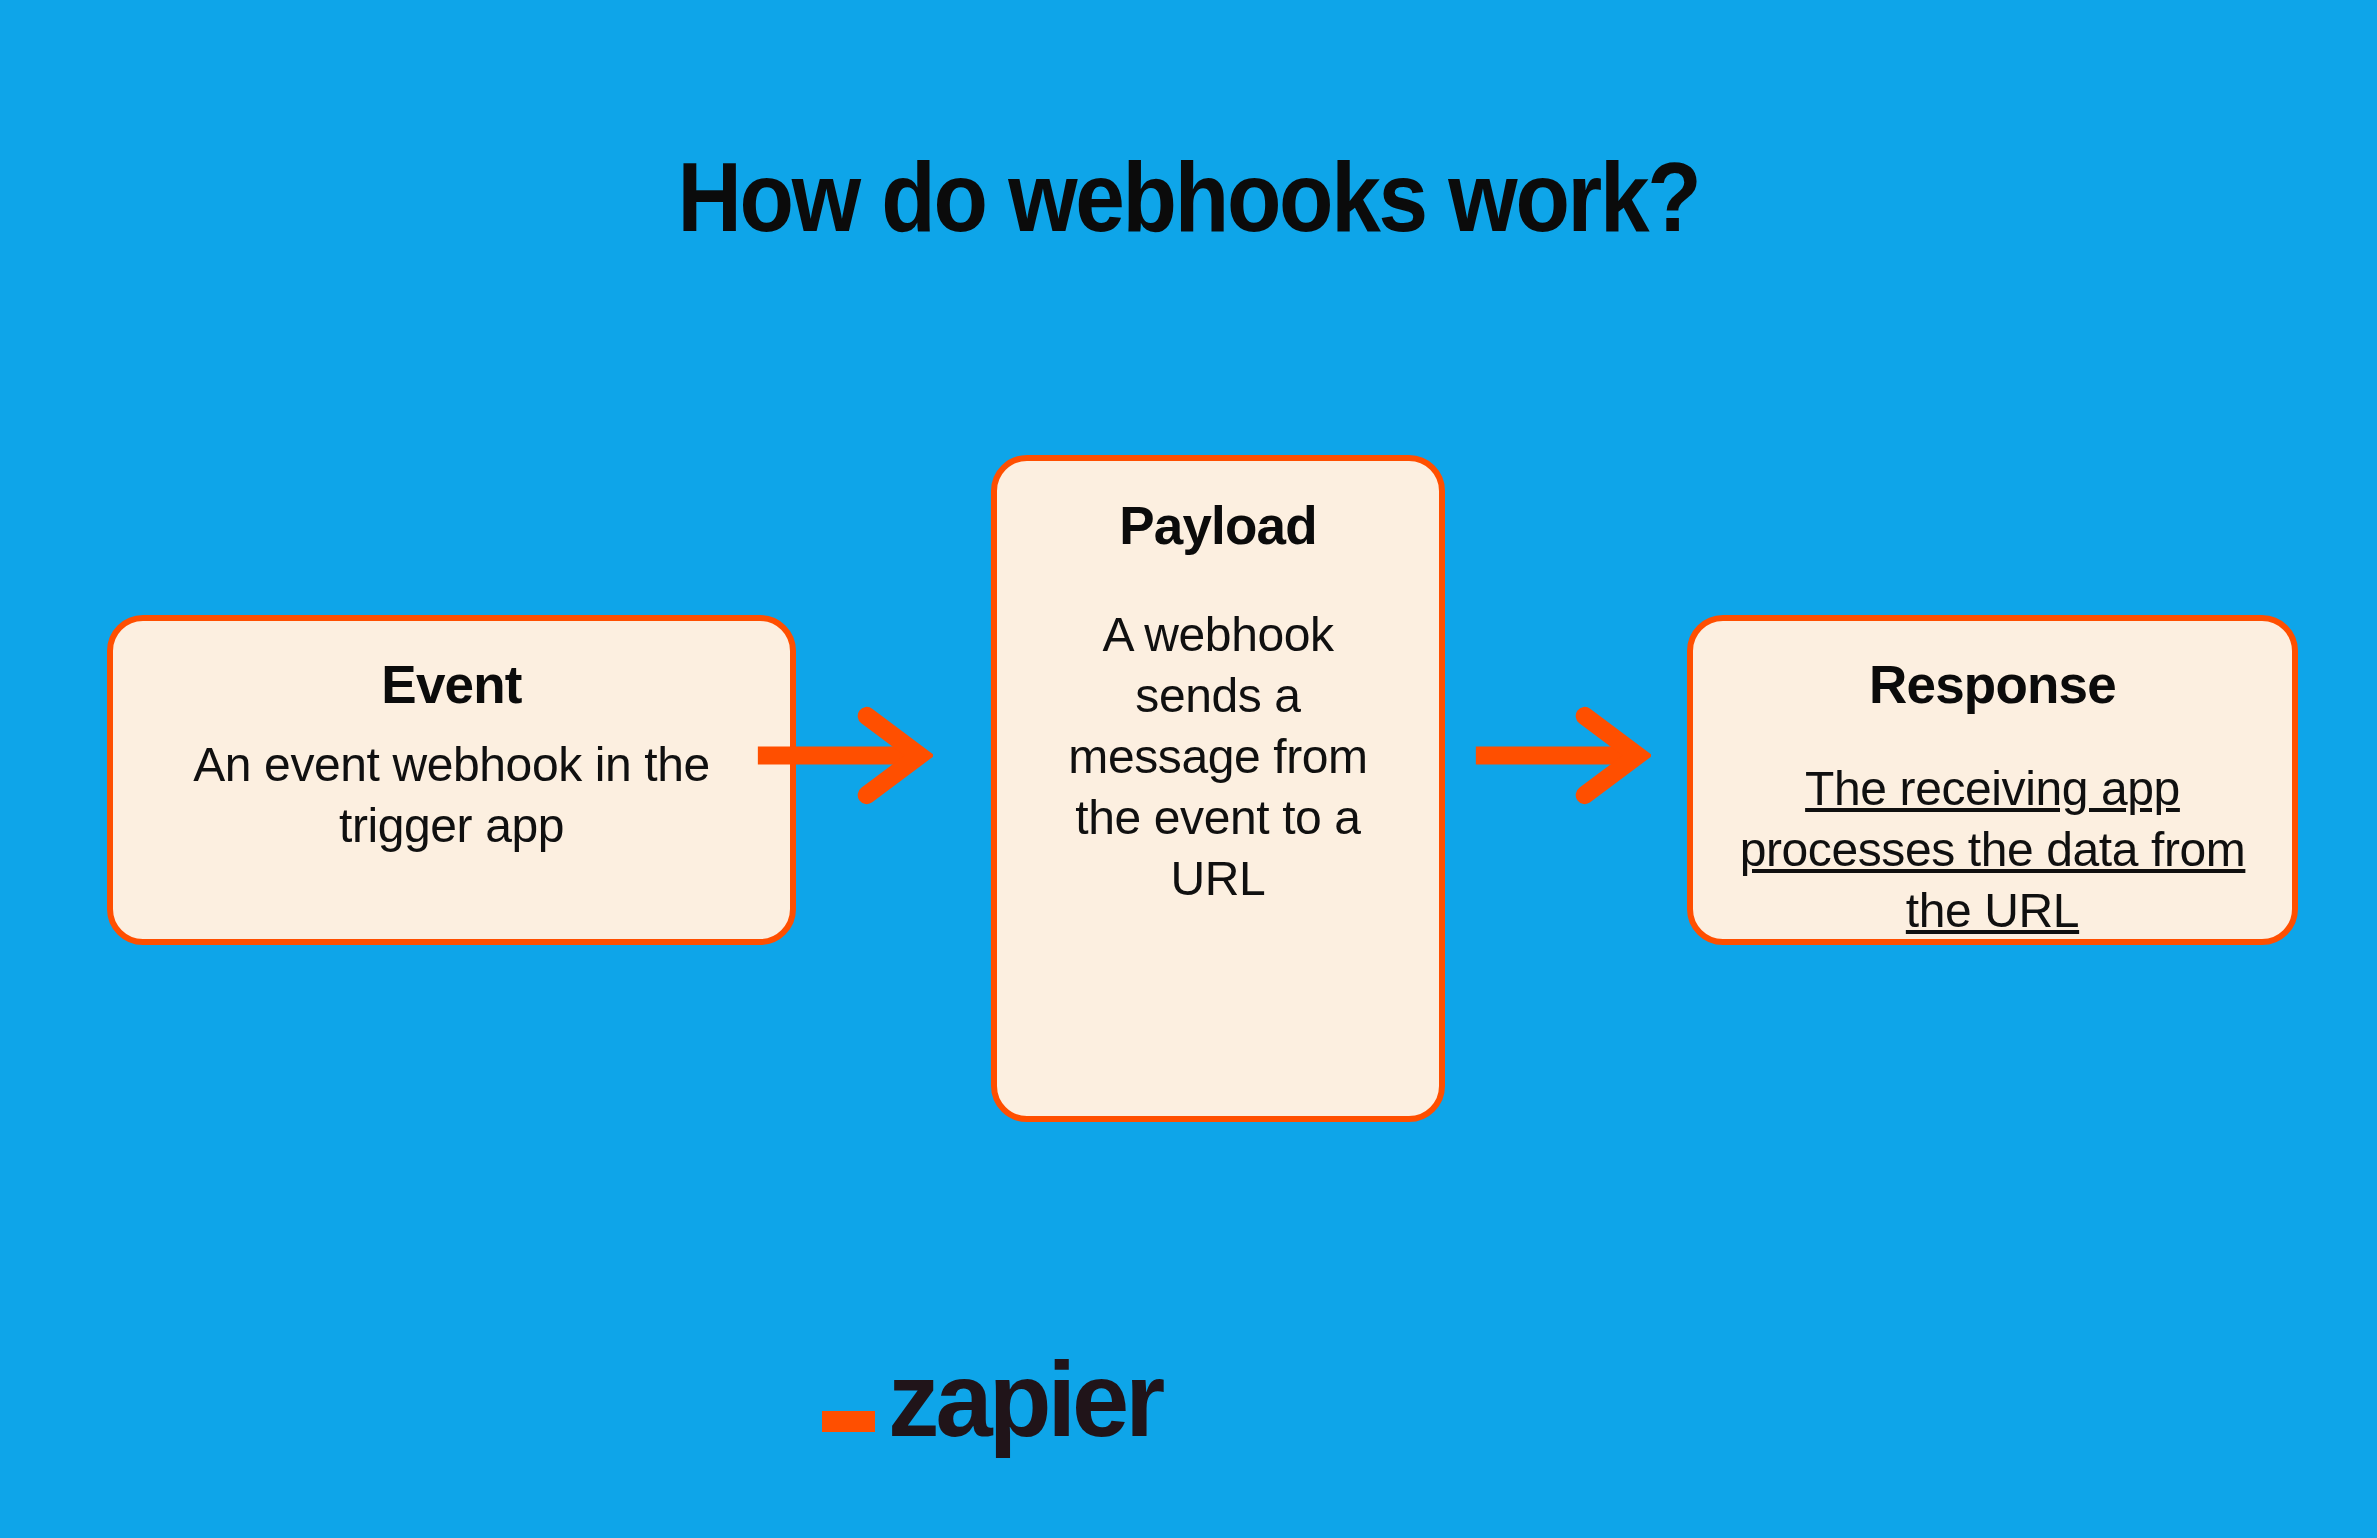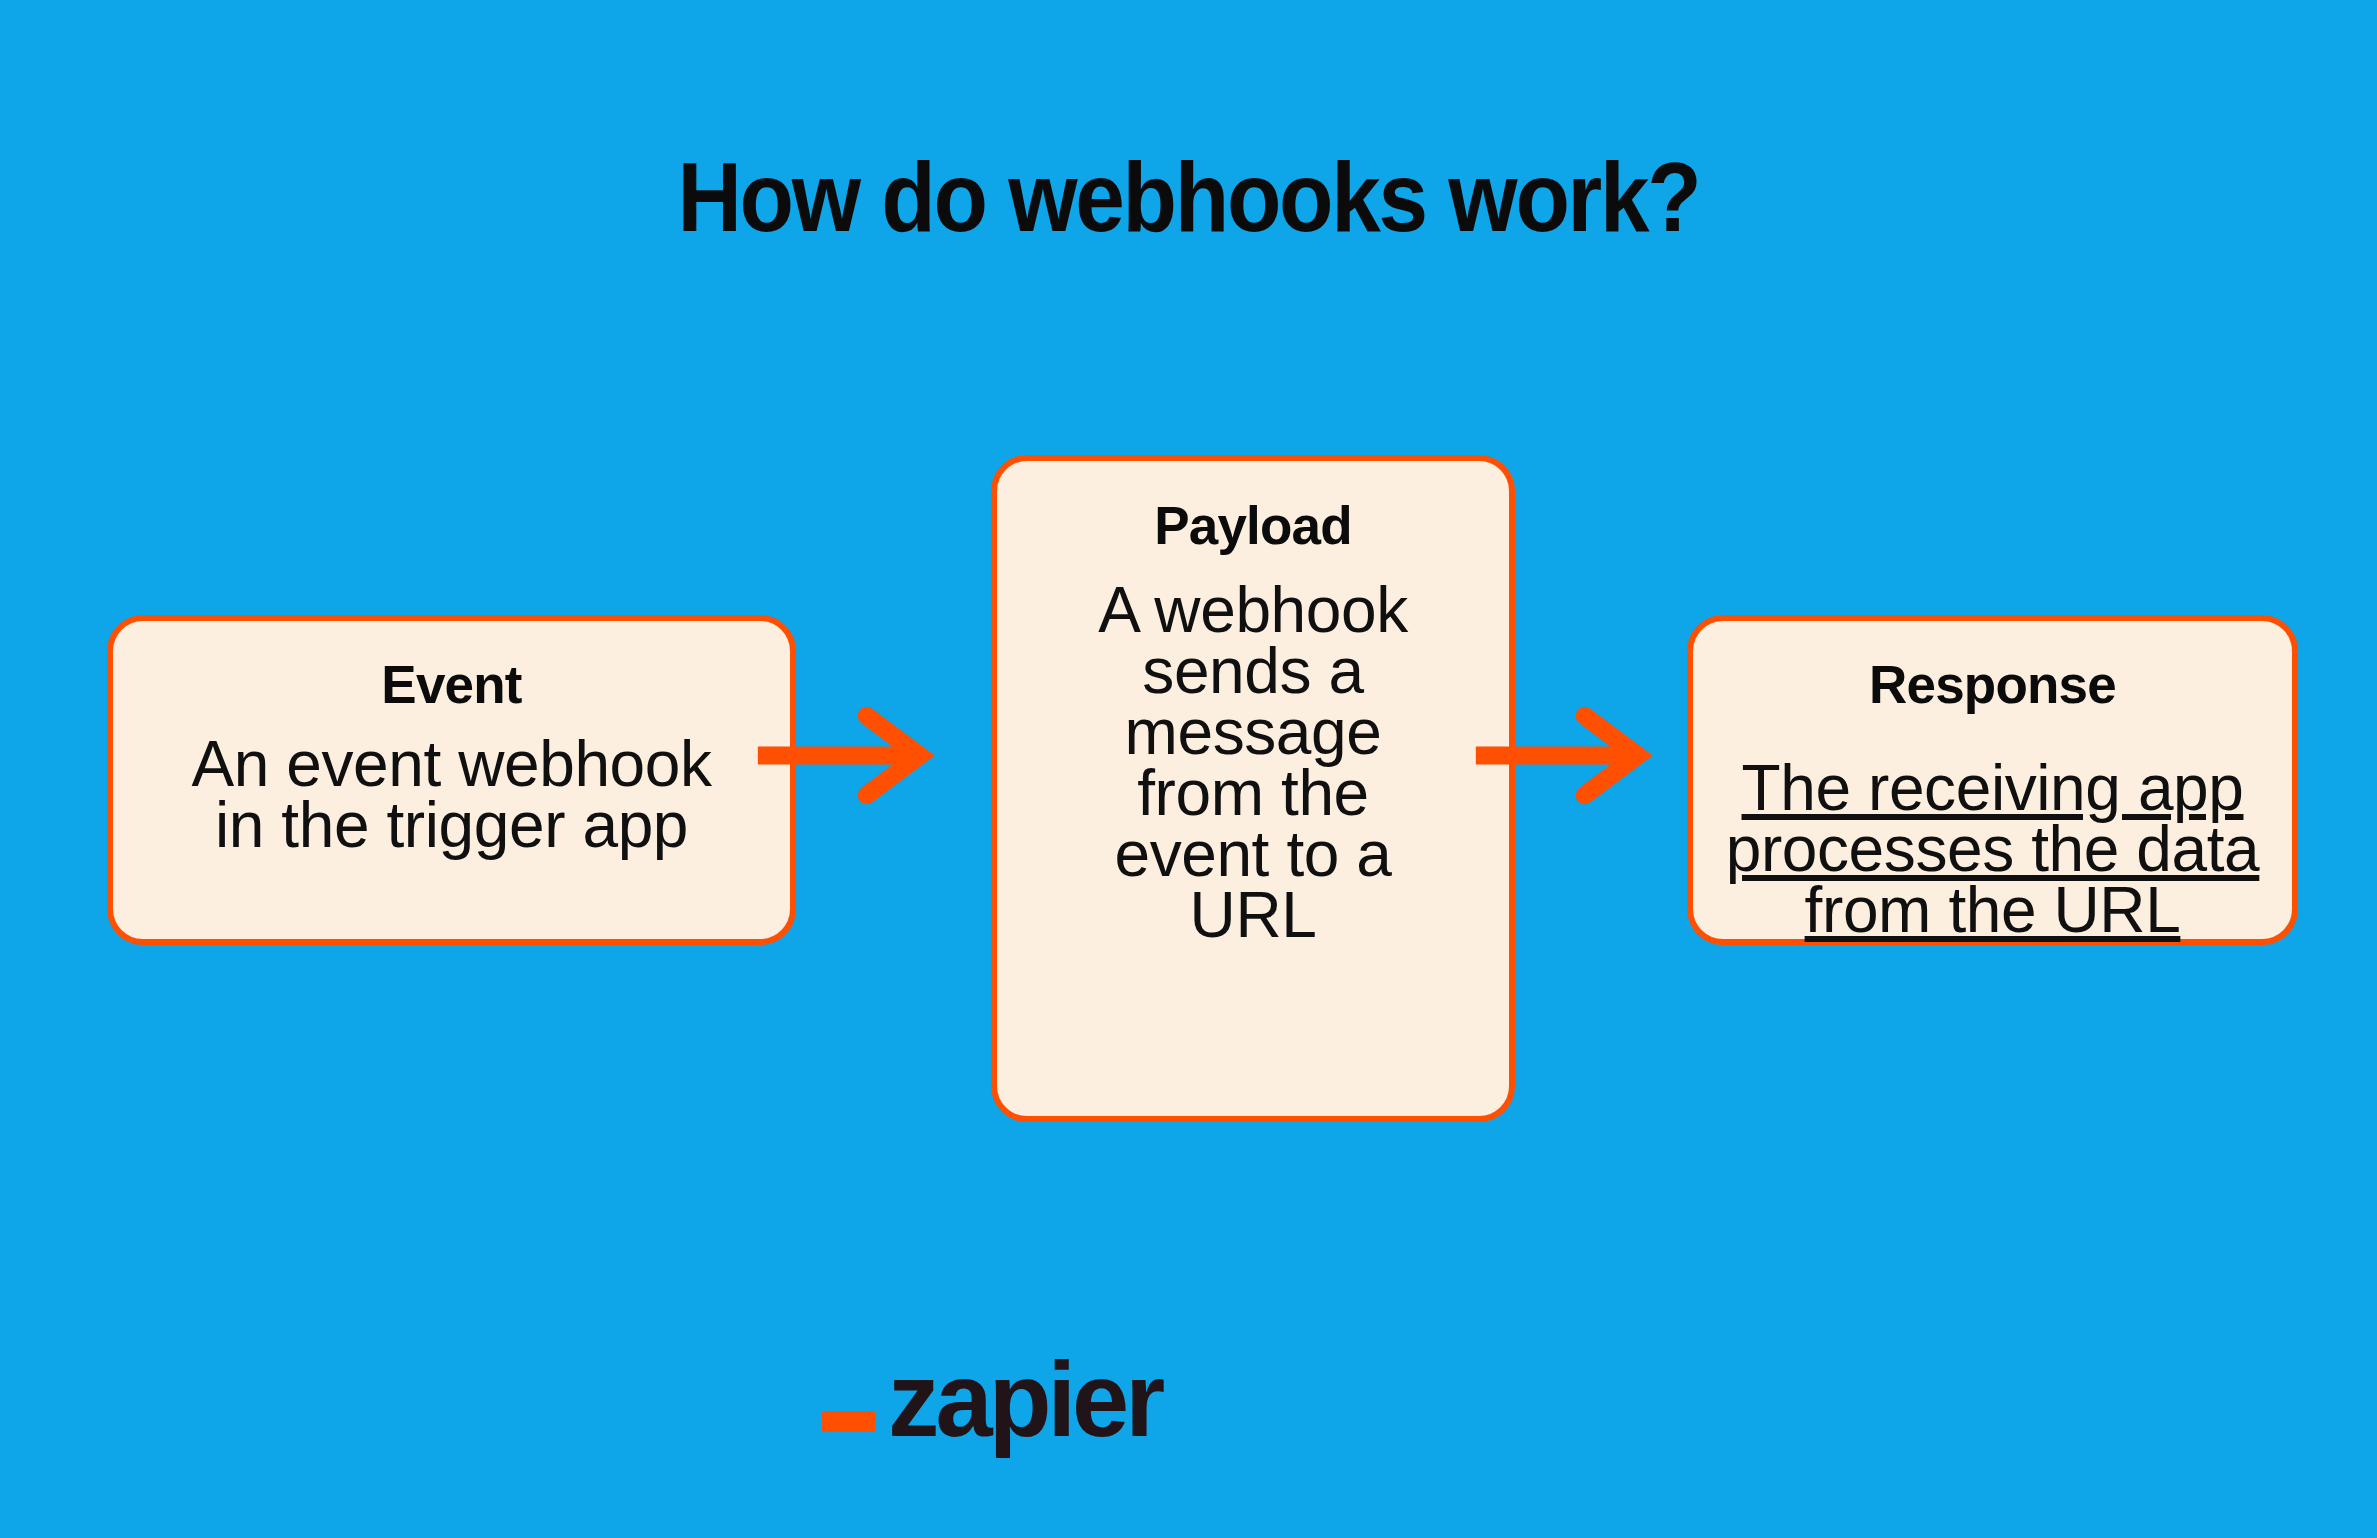--- a/index.html
+++ b/index.html
@@ -54,21 +54,21 @@
   .box-title {
     font-weight: 700;
     font-size: 53px;
     line-height: 1.1;
     color: #0B0B0B;
     letter-spacing: -0.8px;
     white-space: nowrap;
   }
   .box-body {
     font-weight: 400;
-    font-size: 64px;
+    font-size: 48px;
     line-height: 61px;
     color: #101010;
     letter-spacing: -0.4px;
   }
 
   
   #box-event {
     left: 107px;
     top: 615px;
     width: 689px;
@@ -77,23 +77,24 @@
   }
   #box-event .box-body {
     margin-top: 20px;
     width: 561px;
   }
 
   
   #box-payload {
     left: 991px;
     top: 455px;
-    width: 524px;
+    width: 454px;
     height: 667px;
     padding: 36px 18px 16px 18px;
+    gap: 24px;
   }
   #box-payload .box-body {
     margin-top: 25px;
     width: 330px;
   }
 
   
   #box-response {
     left: 1687px;
     top: 615px;

